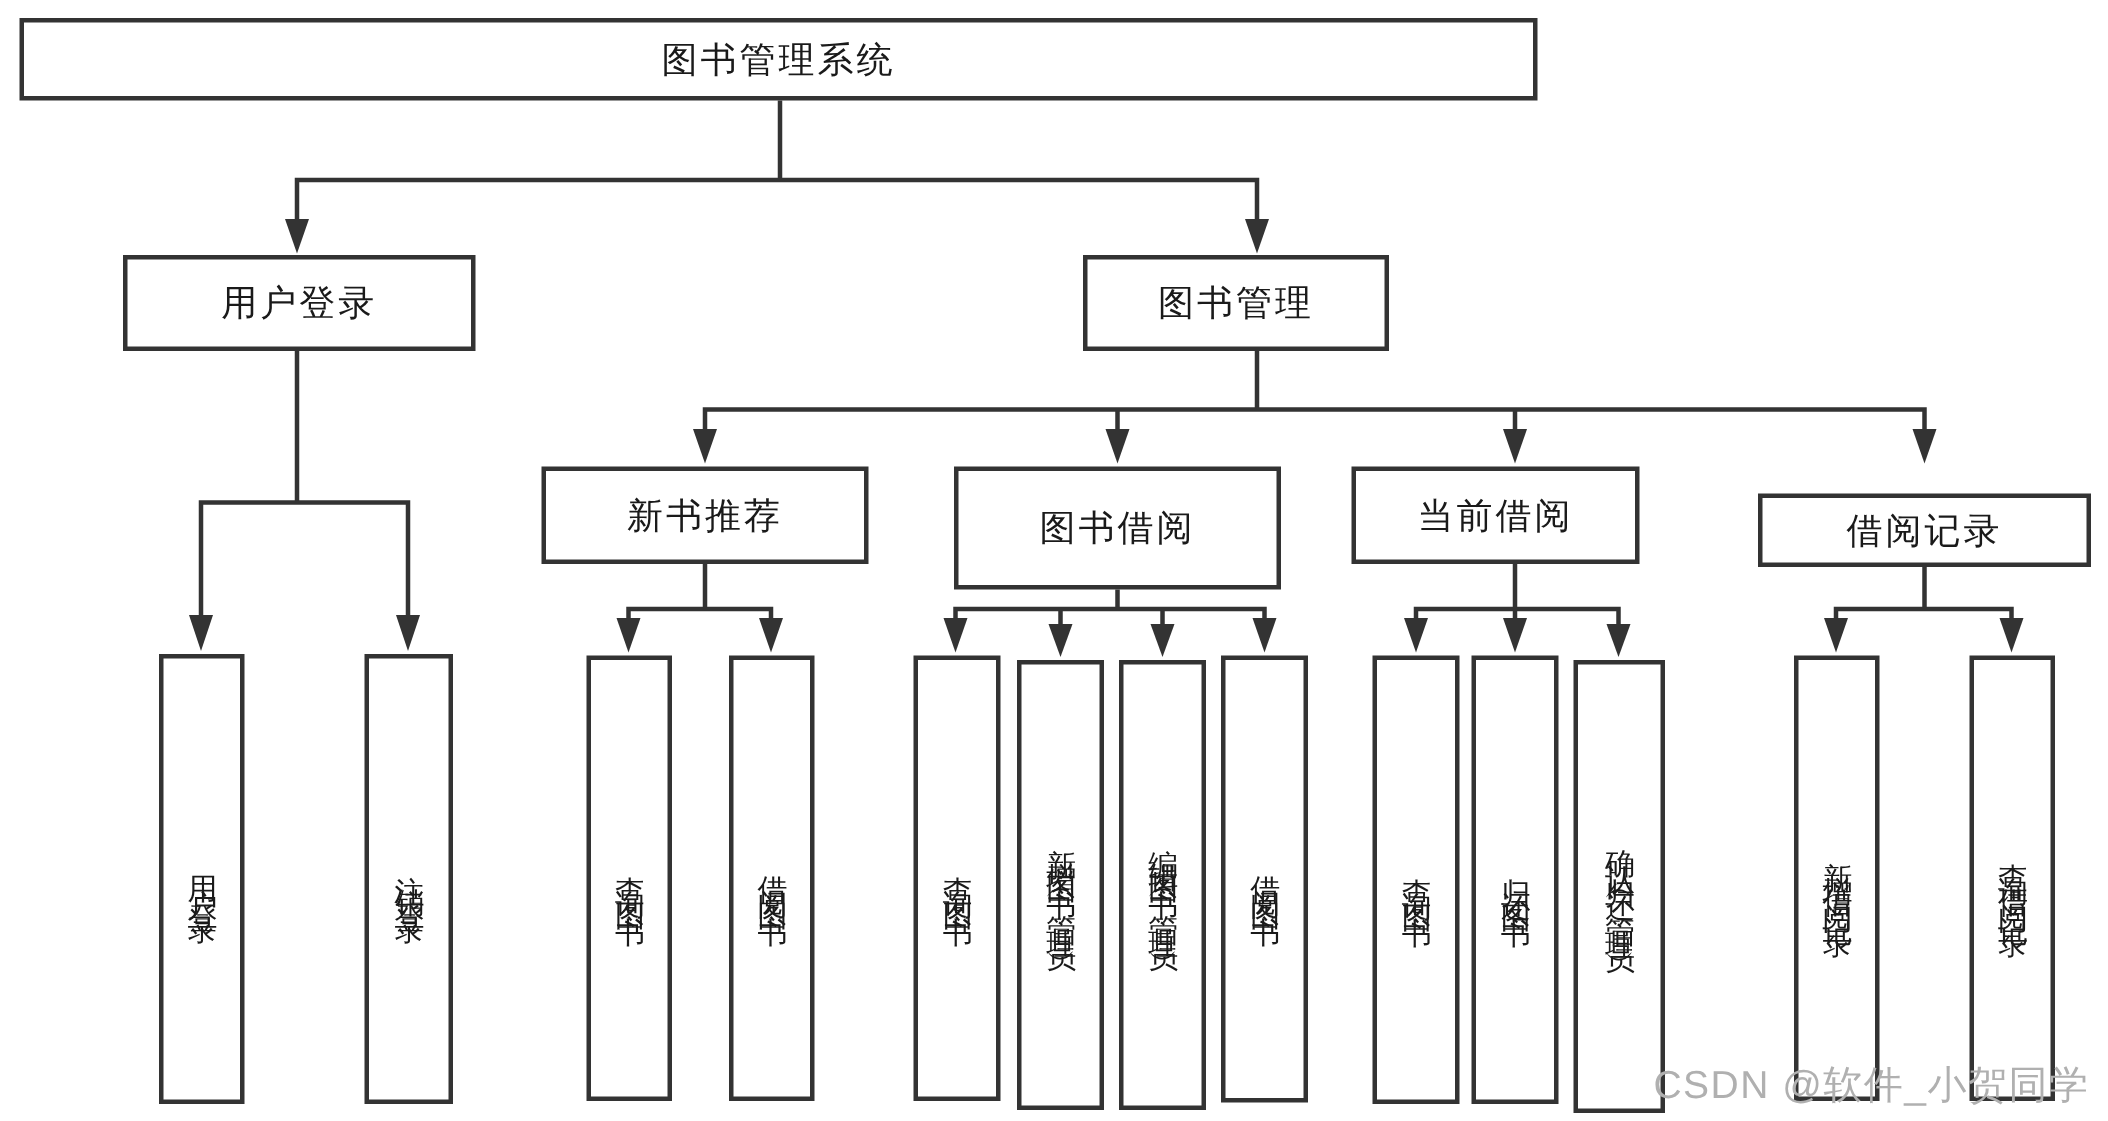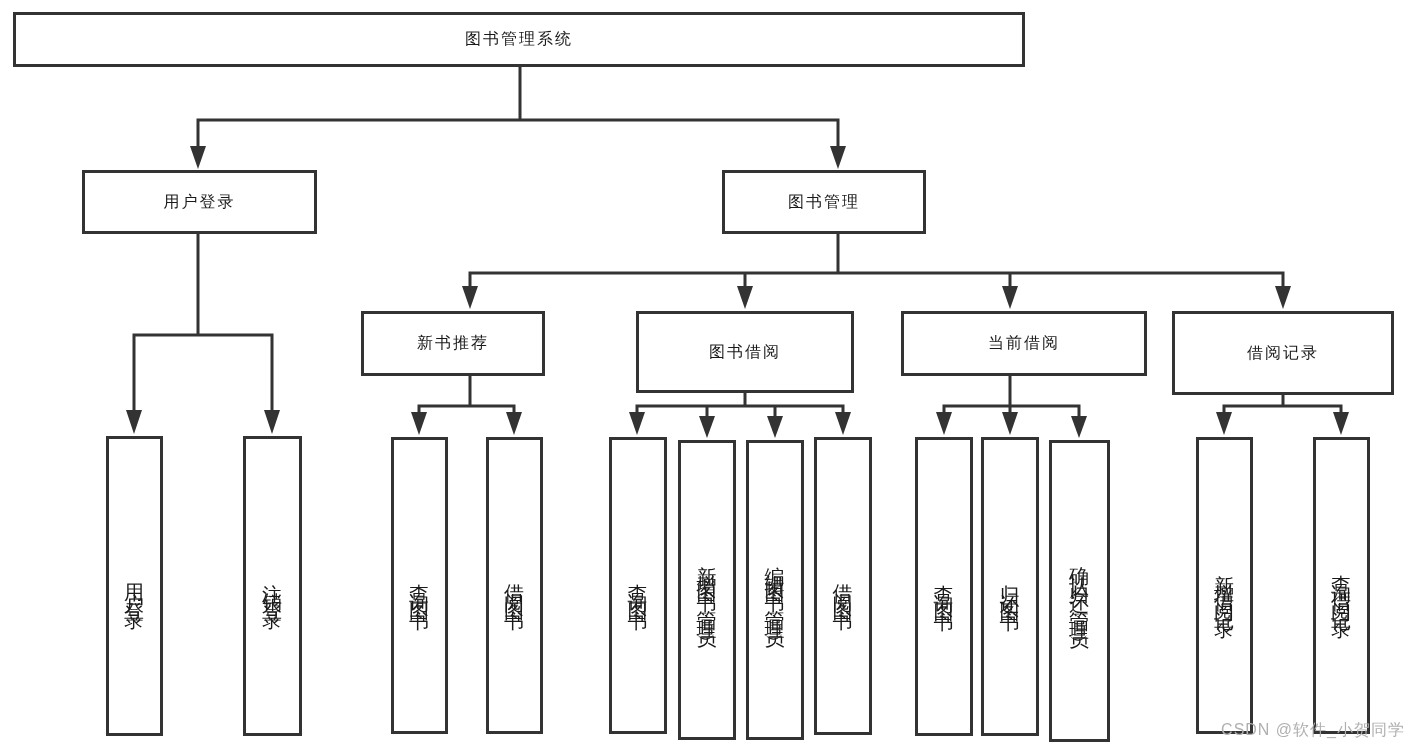--- a/index.html
+++ b/index.html
@@ -12,32 +12,32 @@
   }
   svg.wires{position:absolute;left:0;top:0;width:1405px;height:747px;}
   .node{
     position:absolute;
     background:#ffffff;
     border:3px solid #333333;
     box-sizing:border-box;
     display:flex;align-items:center;justify-content:center;
     color:#1a1a1a;
   }
-  .hnode{font-size:16px;letter-spacing:2px;white-space:nowrap;}
+  .hnode{font-size:24px;letter-spacing:2px;white-space:nowrap;}
   .vnode{
     writing-mode:vertical-rl;
     text-orientation:mixed;
     font-size:20px;
     letter-spacing:9px;
     line-height:1;
   }
   .watermark{
     position:absolute;
-    right:0;bottom:6px;
-    font-size:16px;
+    right:12px;bottom:6px;
+    font-size:26px;
     color:#b0b0b0;
     letter-spacing:1px;
     white-space:nowrap;
   }
 </style>
 </head>
 <body>
 
 <div class="canvas">
 
@@ -79,24 +79,24 @@
       <polygon points="1216,412 1232,412 1224,435"></polygon>
       <polygon points="1333,412 1349,412 1341,435"></polygon>
     </g>
   </svg>
 
   <div class="node hnode" style="left:13px;top:12px;width:1012px;height:55px">图书管理系统</div>
 
   <div class="node hnode" style="left:82px;top:170px;width:235px;height:64px">用户登录</div>
   <div class="node hnode" style="left:722px;top:170px;width:204px;height:64px">图书管理</div>
 
-  <div class="node hnode" style="left:361px;top:311px;width:184px;height:65px">新书推荐</div>
+  <div class="node hnode" style="left:361px;top:311px;width:218px;height:65px">新书推荐</div>
   <div class="node hnode" style="left:636px;top:311px;width:218px;height:82px">图书借阅</div>
-  <div class="node hnode" style="left:901px;top:311px;width:246px;height:65px">当前借阅</div>
-  <div class="node hnode" style="left:1172px;top:311px;width:222px;height:84px">借阅记录</div>
+  <div class="node hnode" style="left:901px;top:311px;width:192px;height:65px">当前借阅</div>
+  <div class="node hnode" style="left:1172px;top:329px;width:222px;height:49px">借阅记录</div>
 
   <div class="node vnode" style="left:106px;top:436px;width:57px;height:300px">用户登录</div>
   <div class="node vnode" style="left:243px;top:436px;width:59px;height:300px">注销登录</div>
 
   <div class="node vnode" style="left:391px;top:437px;width:57px;height:297px">查询图书</div>
   <div class="node vnode" style="left:486px;top:437px;width:57px;height:297px">借阅图书</div>
 
   <div class="node vnode" style="left:609px;top:437px;width:58px;height:297px">查询图书</div>
   <div class="node vnode" style="left:678px;top:440px;width:58px;height:300px">新增图书（管理员）</div>
   <div class="node vnode" style="left:746px;top:440px;width:58px;height:300px">编辑图书（管理员）</div>

